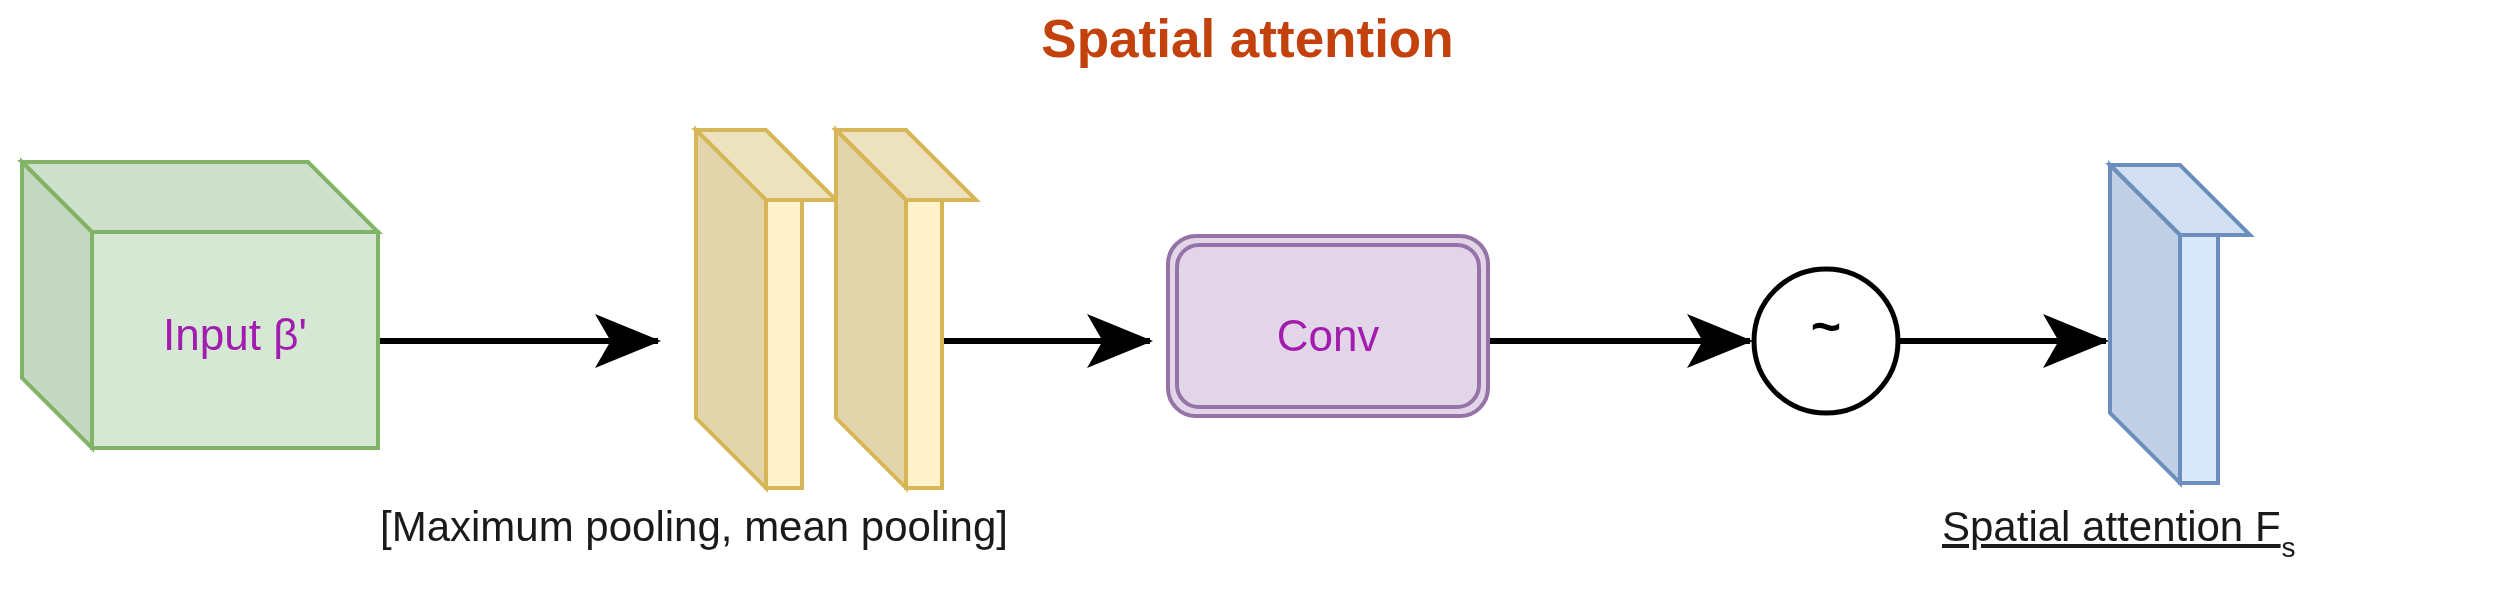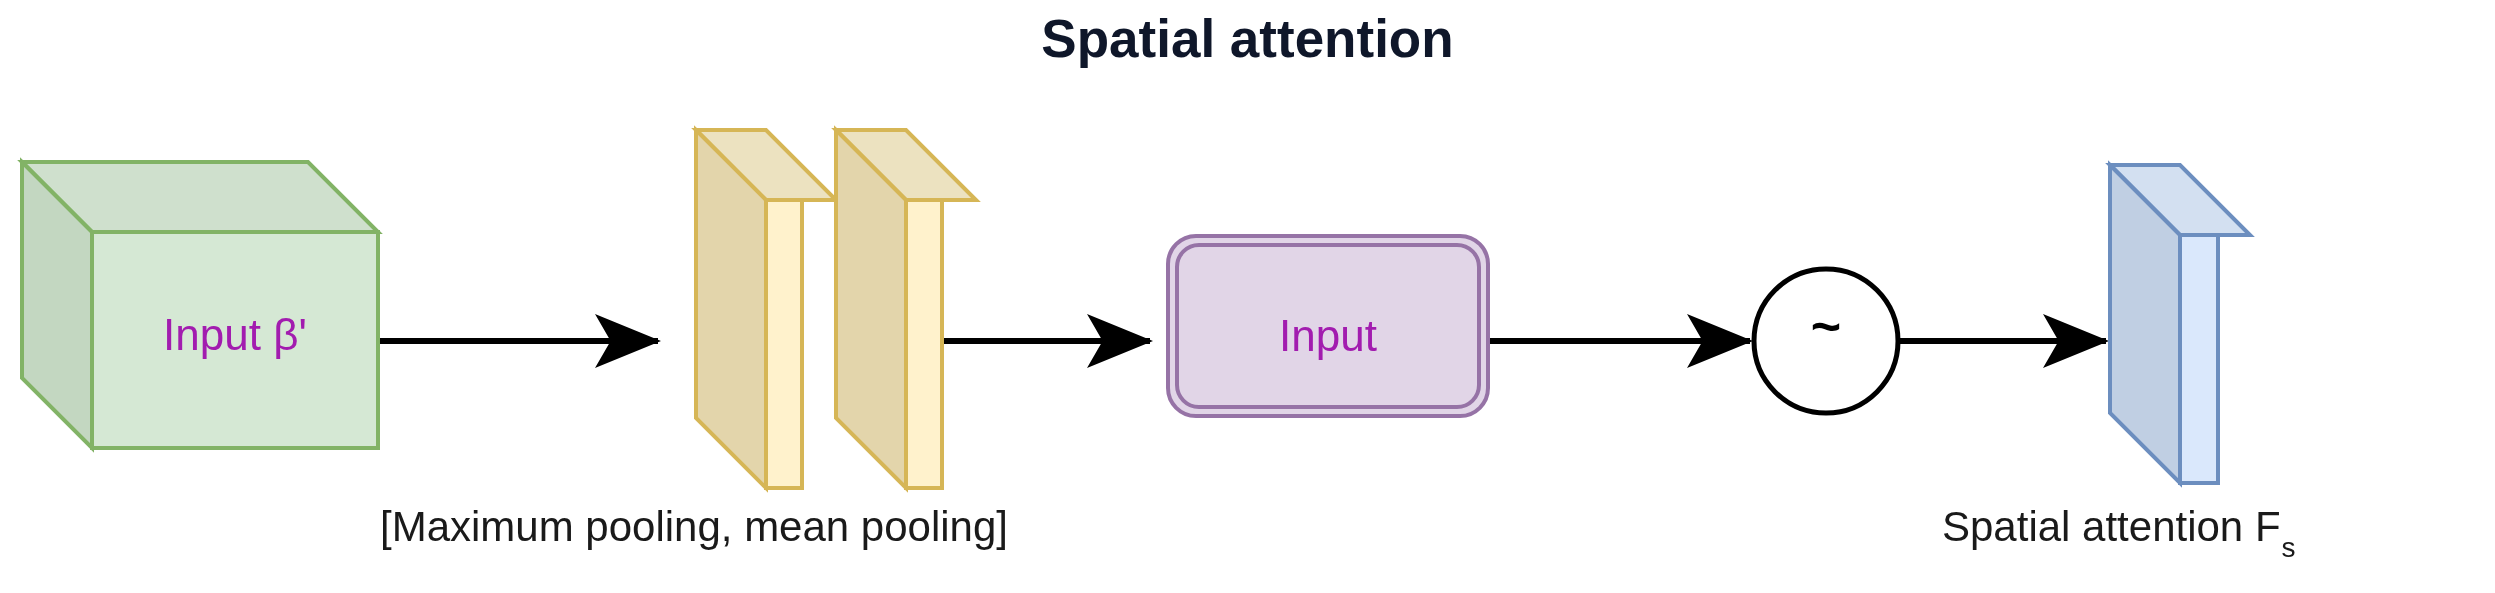--- a/index.html
+++ b/index.html
@@ -20,21 +20,21 @@
   .abs { position: absolute; }
 
   
   #title {
     left: 0;
     top: 8px;
     width: 2495px;
     text-align: center;
     font-size: 53px;
     font-weight: bold;
-    color: #0f172a;
+    color: #c2410c;
     letter-spacing: 0px;
     white-space: nowrap;
   }
 
   
   #diagram {
     left: 0;
     top: 0;
     width: 2495px;
     height: 593px;
@@ -67,20 +67,21 @@
     font-size: 42px;
     color: #1a1a1a;
     white-space: nowrap;
   }
   #output-caption {
     left: 1942px;
     top: 503px;
     font-size: 42px;
     color: #1a1a1a;
     white-space: nowrap;
+    text-decoration: underline;
   }
   #output-caption .sub {
     font-size: 28px;
     vertical-align: sub;
     position: relative;
     top: 7px;
     left: 1px;
   }
   .sigma-glyph {
     left: 1786px;
@@ -142,21 +143,21 @@
 
     <g>
       <polygon points="2110,165 2180,165 2250,235 2180,235" fill="#d3e0f1" stroke="#6c8ebf" stroke-width="4"></polygon>
       <rect x="2180" y="235" width="38" height="248" fill="#dae8fc" stroke="#6c8ebf" stroke-width="4"></rect>
       <polygon points="2110,165 2180,235 2180,483 2110,413" fill="#c0cfe3" stroke="#6c8ebf" stroke-width="4"></polygon>
     </g>
   </svg>
 
   <div id="input-label" class="abs node-label">Input β'</div>
 
-  <div id="conv-label" class="abs node-label">Input</div>
+  <div id="conv-label" class="abs node-label">Conv</div>
 
   <div class="abs sigma-glyph">~</div>
 
   <div id="pooling-caption" class="abs">[Maximum pooling, mean pooling]</div>
 
   <div id="output-caption" class="abs"><span>Spatial attention F</span><span class="sub">s</span></div>
 
 </div>
 
 </body></html>

